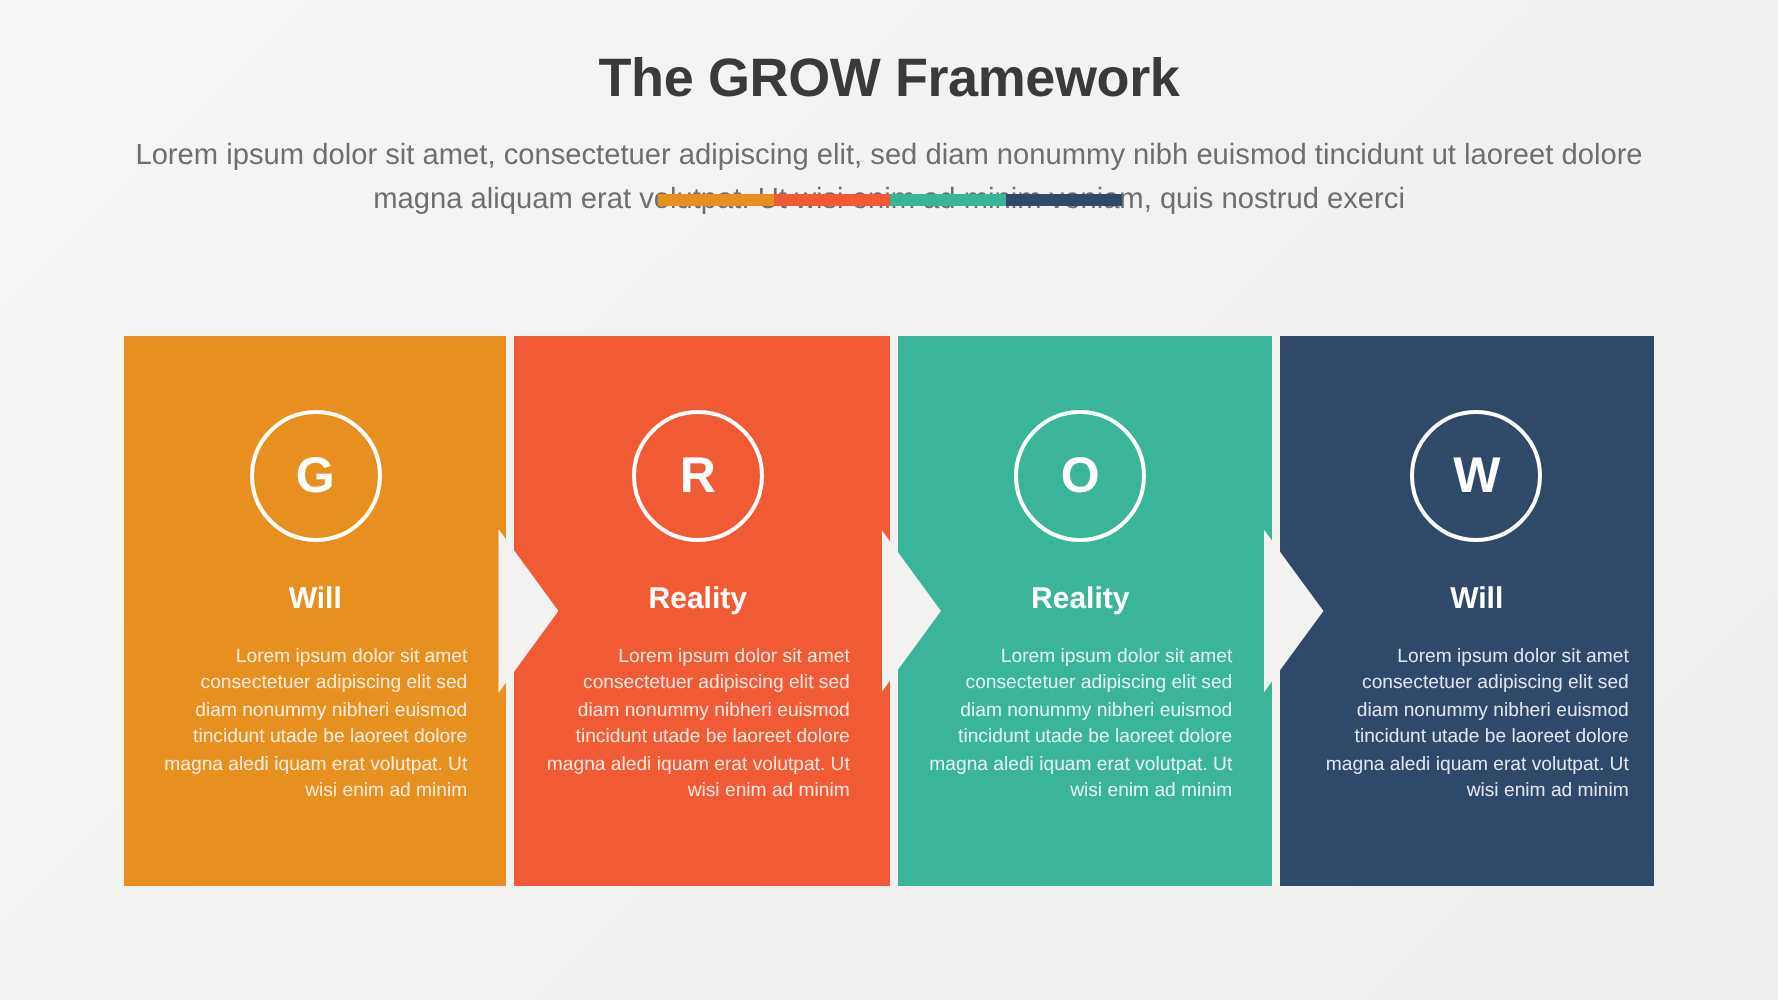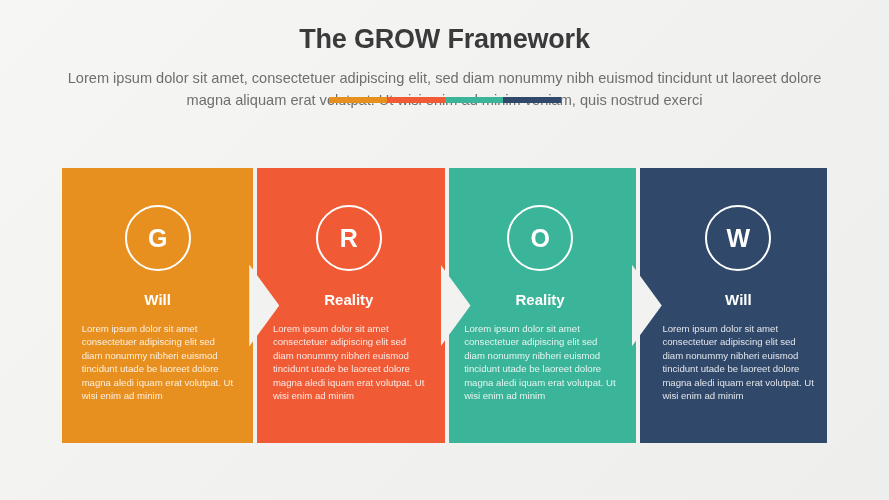--- a/index.html
+++ b/index.html
@@ -142,21 +142,21 @@
     font-weight: bold;
     color: #ffffff;
     line-height: 19px;
   }
   .panel-desc {
     margin-top: 13px;
     width: 152px;
     font-size: 9.6px;
     line-height: 13.4px;
     color: rgba(255,255,255,0.86);
-    text-align: left;
+    text-align: right;
   }
   .panel:last-child .panel-inner { padding-left: 14px; }
 </style>
 </head>
 <body>
 
 <div class="slide">
 
   <div class="header">
     <h1 class="title">The GROW Framework</h1>

